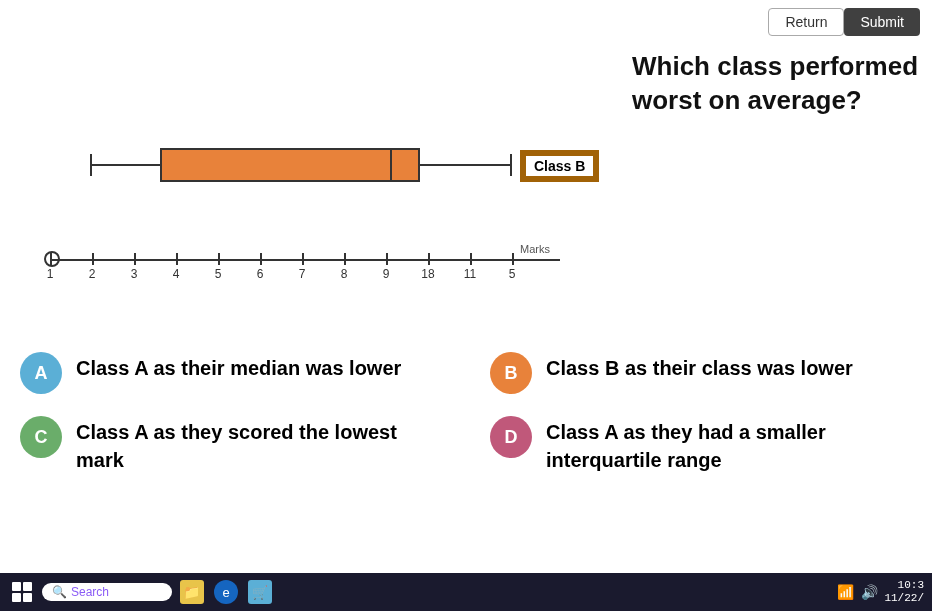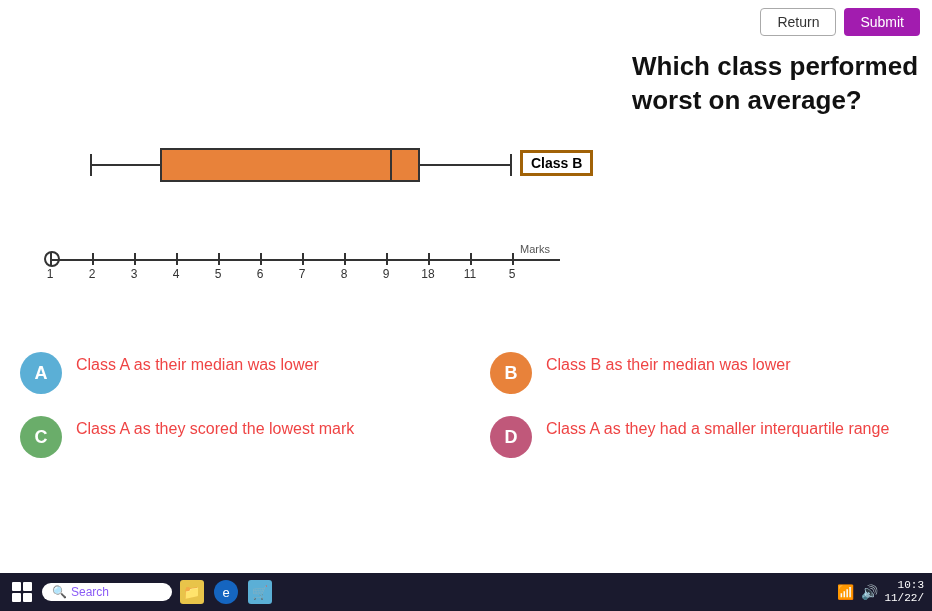--- a/index.html
+++ b/index.html
@@ -11,35 +11,34 @@
       overflow: hidden;
       position: relative;
     }
 
     
     .top-bar {
       position: absolute;
       top: 0;
       right: 0;
       display: flex;
-      gap: 8px;
       padding: 8px 12px;
       z-index: 10;
     }
     .btn-return {
       background: #ffffff;
       border: 1px solid #aaa;
       border-radius: 4px;
       padding: 5px 16px;
       font-size: 14px;
       cursor: pointer;
       color: #333;
     }
     .btn-submit {
-      background: #a21caf;
+      background: #404040;
       border: none;
       border-radius: 4px;
       padding: 5px 16px;
       font-size: 14px;
       cursor: pointer;
       color: #fff;
     }
 
     
     .main {
@@ -175,21 +174,21 @@
       left: 360px;
       width: 2px;
       height: 34px;
       background: #333;
     }
     .label-b {
       position: absolute;
       top: 10px;
       left: 490px;
       background: #fff;
-      border: 3px solid #a16207;
+      border: 6px solid #a16207;
       padding: 2px 8px;
       font-size: 14px;
       font-weight: bold;
       white-space: nowrap;
     }
 
     
     .number-line-container {
       position: absolute;
       top: 215px;
@@ -284,24 +283,25 @@
       color: white;
       flex-shrink: 0;
       margin-top: 2px;
     }
     .circle-a { background: #5bafd6; }
     .circle-b { background: #e8823a; }
     .circle-c { background: #6aad6a; }
     .circle-d { background: #c0587a; }
 
     .answer-text {
-      font-size: 16px;
-      color: #ef4444;
+      font-size: 20px;
+      color: #000000;
       line-height: 1.4;
       padding-top: 4px;
+      font-weight: bold;
     }
 
     
     .taskbar {
       position: absolute;
       bottom: 0;
       left: 0;
       width: 932px;
       height: 38px;
       background: #1a1a2e;
@@ -417,21 +417,21 @@
 
   <div class="answers">
 
     <div class="answer-item">
       <div class="answer-circle circle-a">A</div>
       <div class="answer-text">Class A as their median was lower</div>
     </div>
 
     <div class="answer-item">
       <div class="answer-circle circle-b">B</div>
-      <div class="answer-text">Class B as their median was lower</div>
+      <div class="answer-text">Class B as their class was lower</div>
     </div>
 
     <div class="answer-item">
       <div class="answer-circle circle-c">C</div>
       <div class="answer-text">Class A as they scored the lowest mark</div>
     </div>
 
     <div class="answer-item">
       <div class="answer-circle circle-d">D</div>
       <div class="answer-text">Class A as they had a smaller interquartile range</div>

